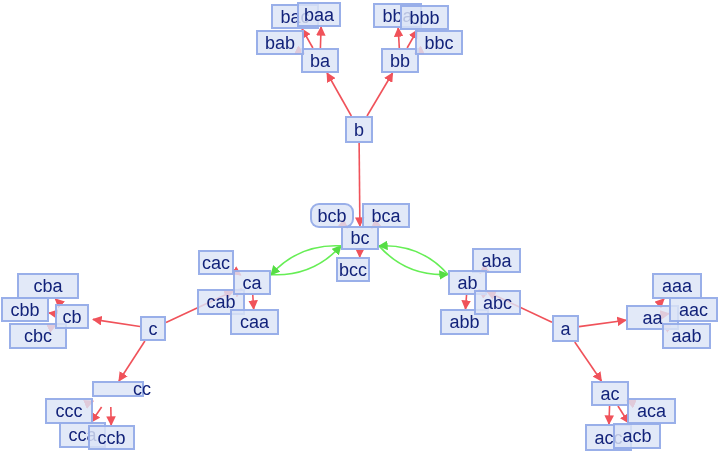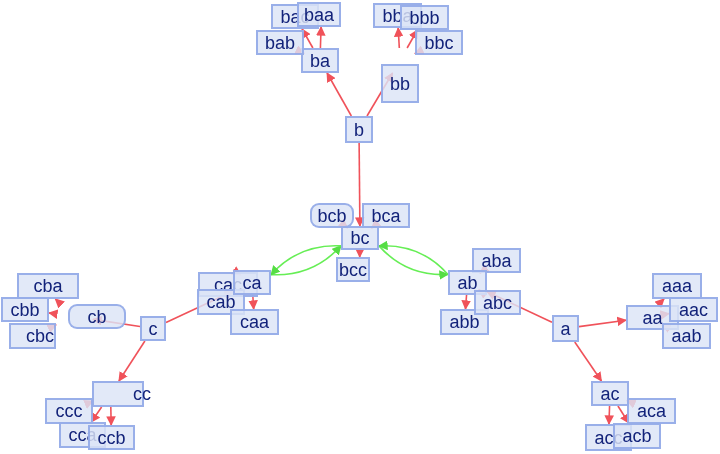--- a/index.html
+++ b/index.html
@@ -74,21 +74,21 @@
       <path d="M379,245.86511627906978 Q406.61539033374345,276.7778720576279 448,274.42790697674417" fill="none" stroke="#66ee55" stroke-width="1.6" marker-end="url(#arrow-green)"></path>
       <path d="M448,274.42790697674417 Q420.38460966625655,243.51515119818606 379,245.86511627906978" fill="none" stroke="#66ee55" stroke-width="1.6" marker-end="url(#arrow-green)"></path>
     </svg>
   <div id="nodes">
       <div class="node" style="left: 345px; top: 116px; width: 28px; height: 27px;">
         <span>b</span>
       </div>
       <div class="node" style="left: 301px; top: 48px; width: 38px; height: 25px;">
         <span>ba</span>
       </div>
-      <div class="node" style="left: 381px; top: 64px; width: 38px; height: 39px;">
+      <div class="node" style="left: 381px; top: 48px; width: 38px; height: 25px;">
         <span>bb</span>
       </div>
       <div class="node" style="left: 271px; top: 4px; width: 48px; height: 25px;">
         <span>bac</span>
       </div>
       <div class="node" style="left: 297px; top: 2px; width: 44px; height: 25px;">
         <span>baa</span>
       </div>
       <div class="node" style="left: 256px; top: 30px; width: 48px; height: 25px;">
         <span>bab</span>
@@ -107,21 +107,21 @@
       </div>
       <div class="node" style="left: 362px; top: 203px; width: 48px; height: 25px;">
         <span>bca</span>
       </div>
       <div class="node" style="left: 336px; top: 257px; width: 34px; height: 25px;">
         <span>bcc</span>
       </div>
       <div class="node" style="left: 341px; top: 226px; width: 38px; height: 24px;">
         <span>bc</span>
       </div>
-      <div class="node" style="left: 198px; top: 250px; width: 60px; height: 25px; margin-top: 22px;">
+      <div class="node" style="left: 198px; top: 250px; width: 36px; height: 25px;">
         <span>cac</span>
       </div>
       <div class="node" style="left: 197px; top: 289px; width: 48px; height: 26px;">
         <span>cab</span>
       </div>
       <div class="node" style="left: 230px; top: 309px; width: 49px; height: 26px;">
         <span>caa</span>
       </div>
       <div class="node" style="left: 233px; top: 270px; width: 38px; height: 25px;">
         <span>ca</span>
@@ -140,27 +140,27 @@
       </div>
       <div class="node" style="left: 140px; top: 316px; width: 26px; height: 25px;">
         <span>c</span>
       </div>
       <div class="node" style="left: 17px; top: 273px; width: 62px; height: 26px;">
         <span>cba</span>
       </div>
       <div class="node" style="left: 1px; top: 297px; width: 48px; height: 25px;">
         <span>cbb</span>
       </div>
-      <div class="node" style="left: 9px; top: 323px; width: 47px; height: 26px; justify-content: flex-end;">
+      <div class="node" style="left: 9px; top: 323px; width: 58px; height: 26px;">
         <span>cbc</span>
       </div>
-      <div class="node" style="left: 68px; top: 304px; width: 58px; height: 25px; border-radius: 9px;">
+      <div class="node" style="left: 55px; top: 304px; width: 34px; height: 25px;">
         <span>cb</span>
       </div>
-      <div class="node" style="left: 92px; top: 381px; width: 37px; height: 26px; padding-left: 48px;">
+      <div class="node" style="left: 92px; top: 381px; width: 37px; height: 16px; padding-left: 48px;">
         <span>cc</span>
       </div>
       <div class="node" style="left: 45px; top: 398px; width: 48px; height: 26px;">
         <span>ccc</span>
       </div>
       <div class="node" style="left: 59px; top: 422px; width: 47px; height: 26px;">
         <span>cca</span>
       </div>
       <div class="node" style="left: 88px; top: 425px; width: 47px; height: 25px;">
         <span>ccb</span>

